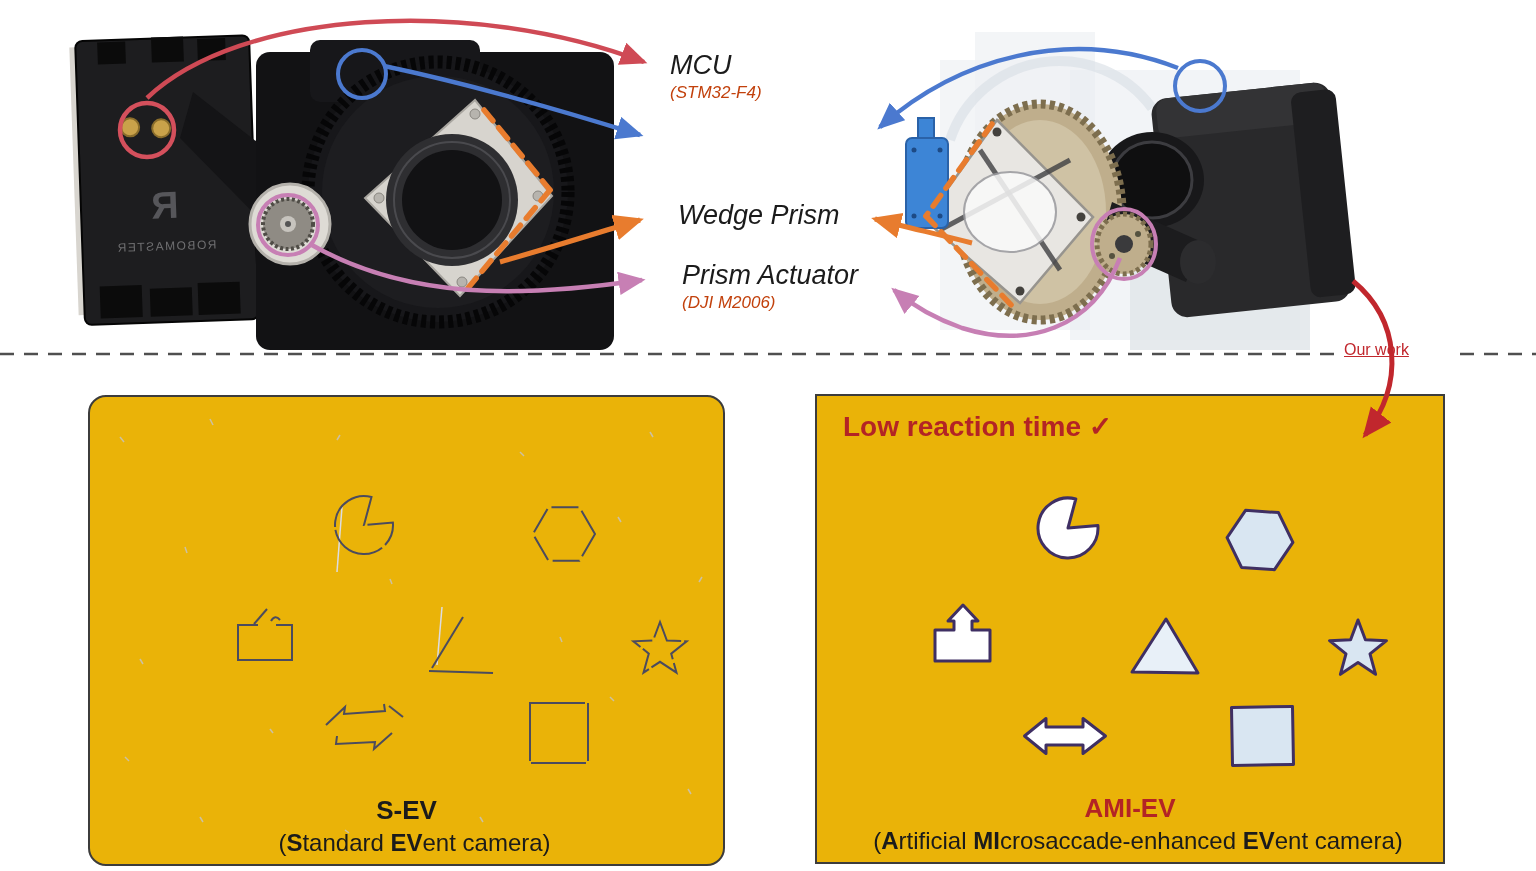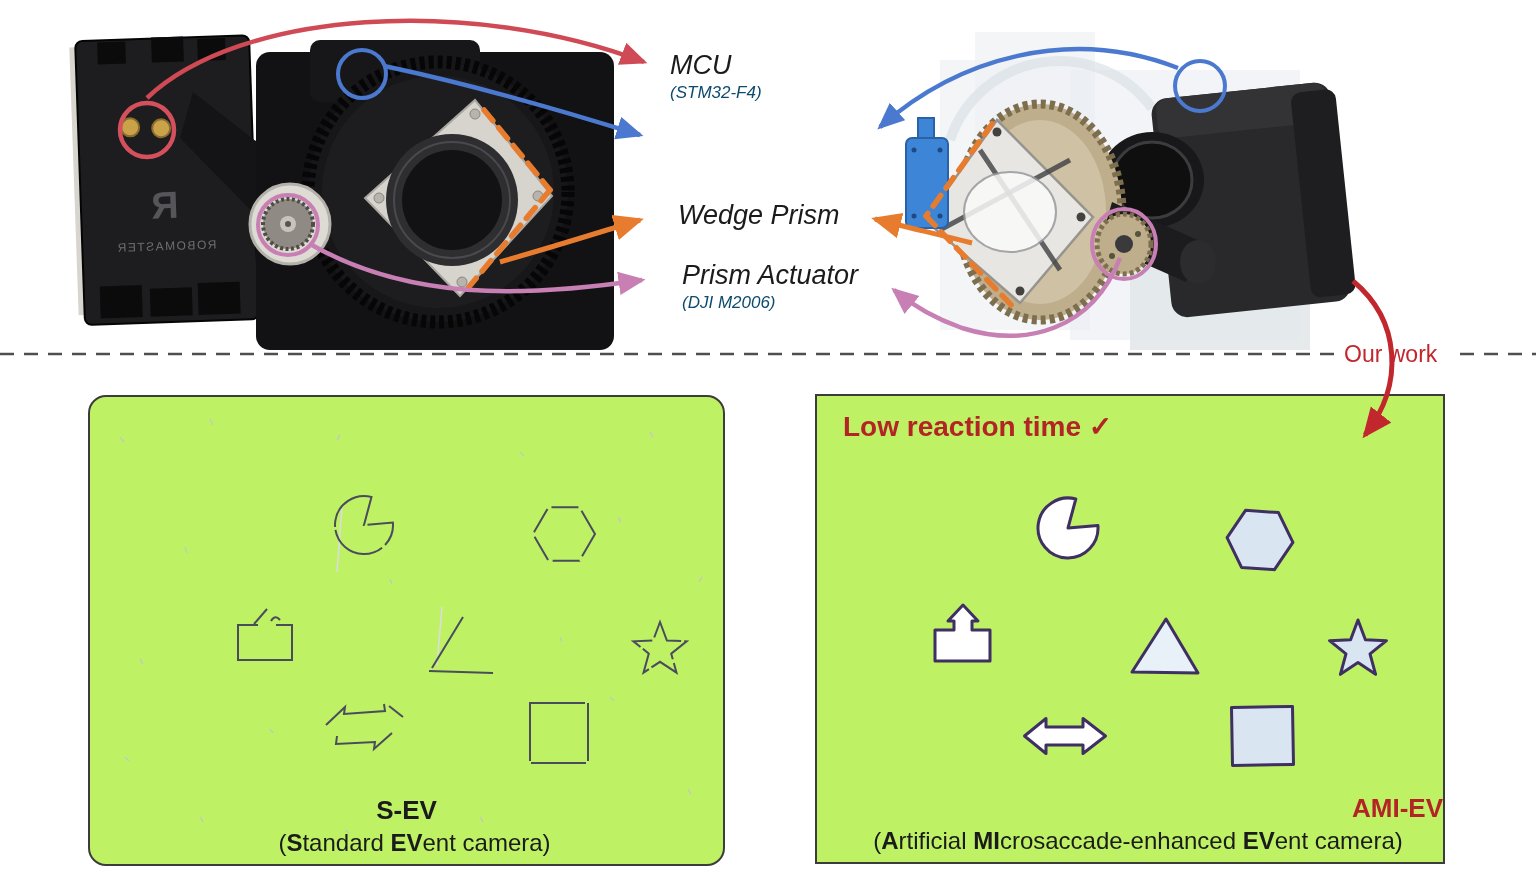--- a/index.html
+++ b/index.html
@@ -3,33 +3,33 @@
 <meta charset="utf-8">
 <style>
   html,body{margin:0;padding:0;background:#ffffff;}
   .figure{position:relative;width:1536px;height:871px;background:#ffffff;overflow:hidden;
           font-family:"Liberation Sans",sans-serif;color:#1b1b1b;}
   .abs{position:absolute;}
   svg{display:block;}
   
   .callout{position:absolute;white-space:nowrap;font-style:italic;}
   .callout .t{font-size:27px;line-height:30px;color:#1b1b1b;}
-  .callout .s{font-size:17px;line-height:20px;color:#0c4a6e;margin-top:3px;}
+  .callout .s{font-size:17px;line-height:20px;color:#c2410c;margin-top:3px;}
   
-  .ourwork{position:absolute;left:1344px;top:341px;font-size:23px;color:#c1272d;white-space:nowrap;}
+  .ourwork{position:absolute;left:1344px;top:341px;font-size:16px;color:#c1272d;white-space:nowrap;text-decoration:underline;}
   
-  .panel{position:absolute;border:2px solid #3c3c3c;background:#bef264;}
+  .panel{position:absolute;border:2px solid #3c3c3c;background:#eab308;}
   .panel-sev{left:88px;top:395px;width:633px;height:467px;border-radius:18px;}
   .panel-ami{left:815px;top:394px;width:626px;height:466px;}
   .panel svg.shapes{position:absolute;left:0;top:0;}
   .caption{position:absolute;left:0;right:0;bottom:6px;text-align:center;}
   .caption .cap-title{font-size:26px;font-weight:700;line-height:33px;}
   .caption .cap-sub{font-size:24px;line-height:31px;white-space:nowrap;margin-left:16px;}
   .caption .cap-sub b{font-weight:700;}
-  .cap-title.red{color:#b32425;text-align:right;}
+  .cap-title.red{color:#b32425;}
   .badges{position:absolute;left:26px;top:8px;}
   .badge{font-size:28px;font-weight:700;color:#b32425;line-height:45px;white-space:nowrap;}
   .overlay{position:absolute;left:0;top:0;pointer-events:none;z-index:6;}
   .device{z-index:2;}
   .labels-layer{z-index:7;}
 </style>
 </head>
 <body>
 
 <div class="figure">

